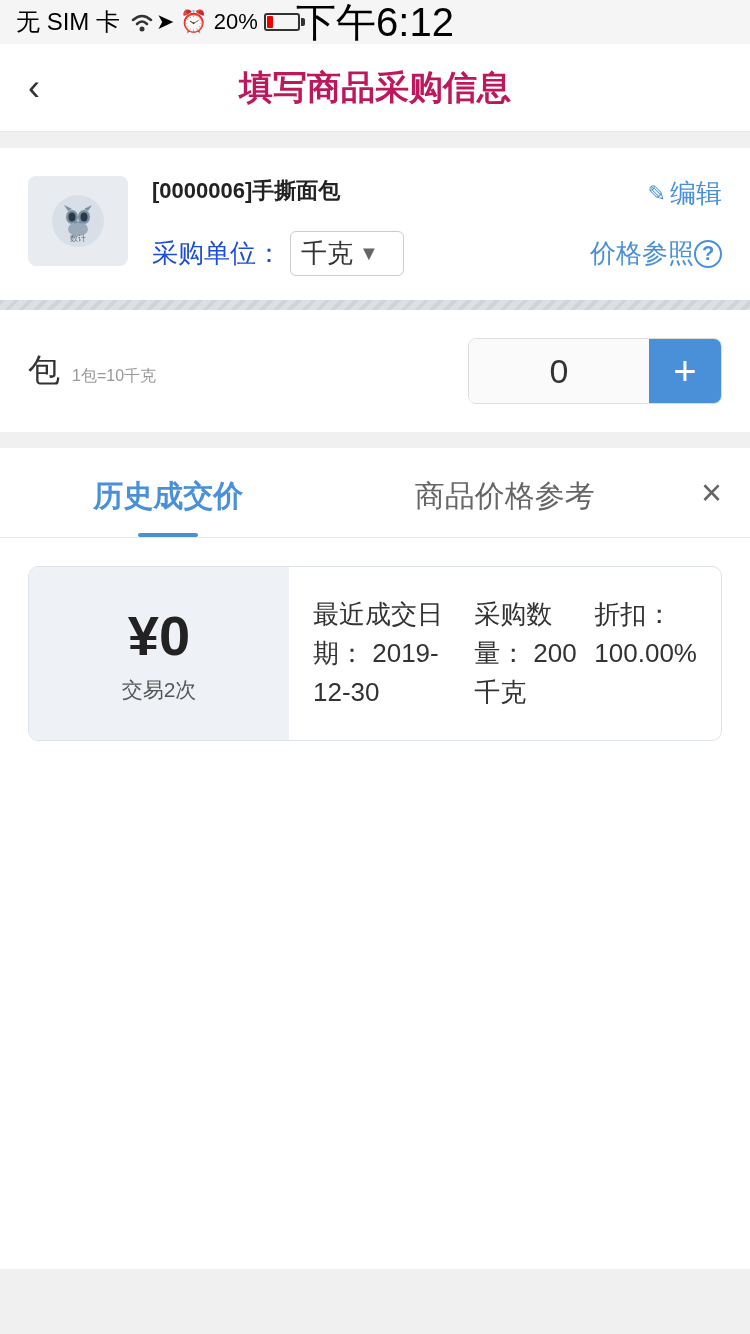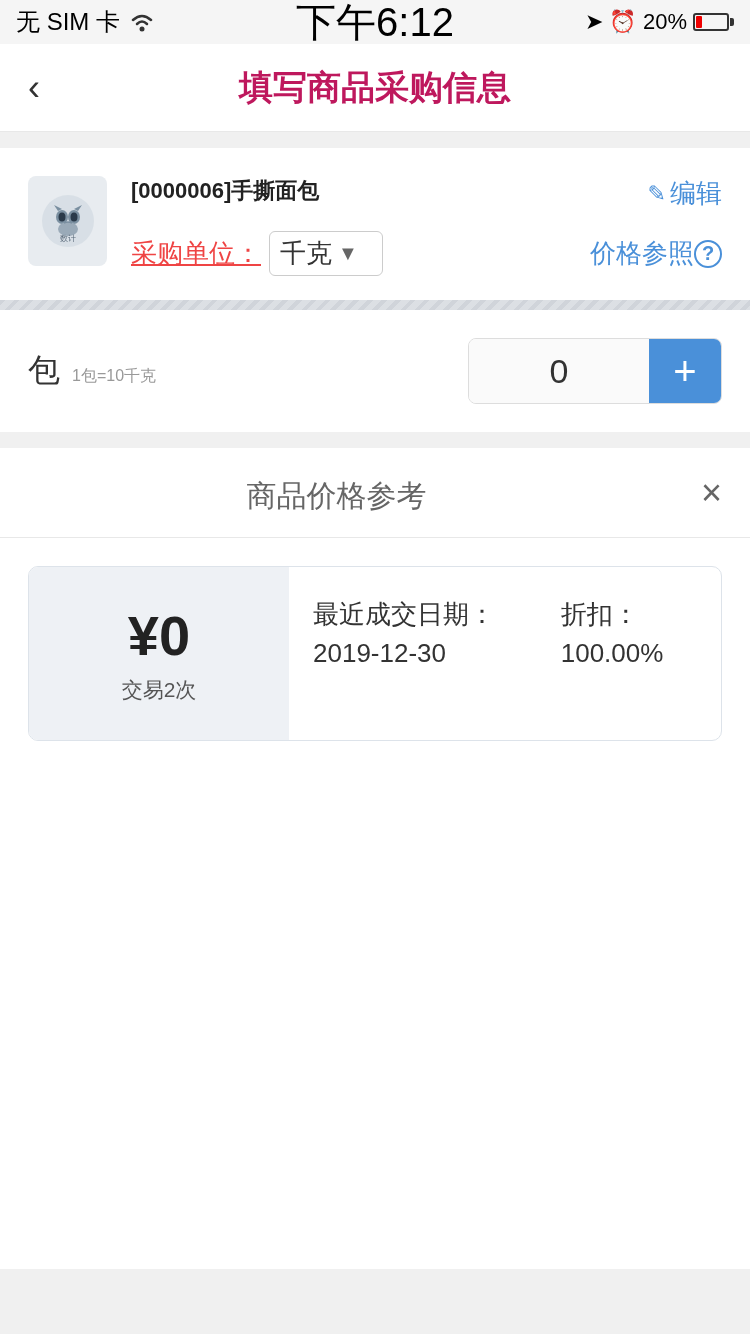--- a/index.html
+++ b/index.html
@@ -8,21 +8,20 @@
       width: 750px;
       min-height: 1334px;
       font-family: -apple-system, "PingFang SC", "Helvetica Neue", Arial, sans-serif;
       background: #f0f0f0;
       overflow-x: hidden;
     }
 
     
     .status-bar {
       display: flex;
-      justify-content: space-between;
       align-items: center;
       background: #f5f5f5;
       height: 44px;
       padding: 0 16px;
       font-size: 26px;
       font-weight: 500;
     }
     .status-left {
       display: flex;
       align-items: center;
@@ -104,21 +103,21 @@
       background: #fff;
       margin-top: 16px;
       padding: 28px 28px 24px;
     }
     .product-header {
       display: flex;
       align-items: flex-start;
       gap: 24px;
     }
     .product-thumb {
-      width: 79px;
+      width: 100px;
       height: 90px;
       background: #e8ecf0;
       border-radius: 8px;
       display: flex;
       align-items: center;
       justify-content: center;
       flex-shrink: 0;
       overflow: hidden;
     }
     .product-thumb svg {
@@ -153,22 +152,21 @@
     .edit-icon-small {
       font-size: 22px;
     }
     .unit-row {
       display: flex;
       align-items: center;
       justify-content: space-between;
     }
     .unit-label {
       font-size: 26px;
-      color: #ef4444;
-      text-decoration: underline;
+      color: #1d4ed8;
     }
     .unit-select {
       border: 1px solid #ccc;
       border-radius: 6px;
       padding: 4px 24px 4px 10px;
       font-size: 26px;
       color: #333;
       background: #fff;
       position: relative;
       display: inline-flex;
@@ -443,40 +441,48 @@
     <span class="qty-unit-badge">包</span>
     <span class="qty-unit-sub">1包=10千克</span>
   </div>
   <div class="qty-input-group">
     <input class="qty-input" type="text" value="0" style="">
     <button class="qty-plus-btn">+</button>
   </div>
 </div>
 
 <div class="tab-bar">
+  <div class="tab-item active">
+    <span>历史成交价</span>
+    <div class="tab-underline"></div>
+  </div>
   <div class="tab-item">
     <span>商品价格参考</span>
   </div>
   <span class="close-tab-btn">×</span>
 </div>
 
 <div class="history-section">
   <div class="history-card">
     <div class="history-card-left">
       <div class="history-price">
         <span>¥</span><span>0</span>
       </div>
       <div class="history-transactions">交易2次</div>
     </div>
     <div class="history-card-right">
       <div class="history-detail-row">
         <span class="history-detail-label">最近成交日期：</span>
         <span class="history-detail-value">2019-12-30</span>
       </div>
       <div class="history-detail-row">
+        <span class="history-detail-label">采购数量：</span>
+        <span class="history-detail-value">200千克</span>
+      </div>
+      <div class="history-detail-row">
         <span class="history-detail-label">折扣：</span>
         <span class="history-detail-value">100.00%</span>
       </div>
     </div>
   </div>
 </div>
 
 <div class="bottom-area"></div>
 
 </body></html>

